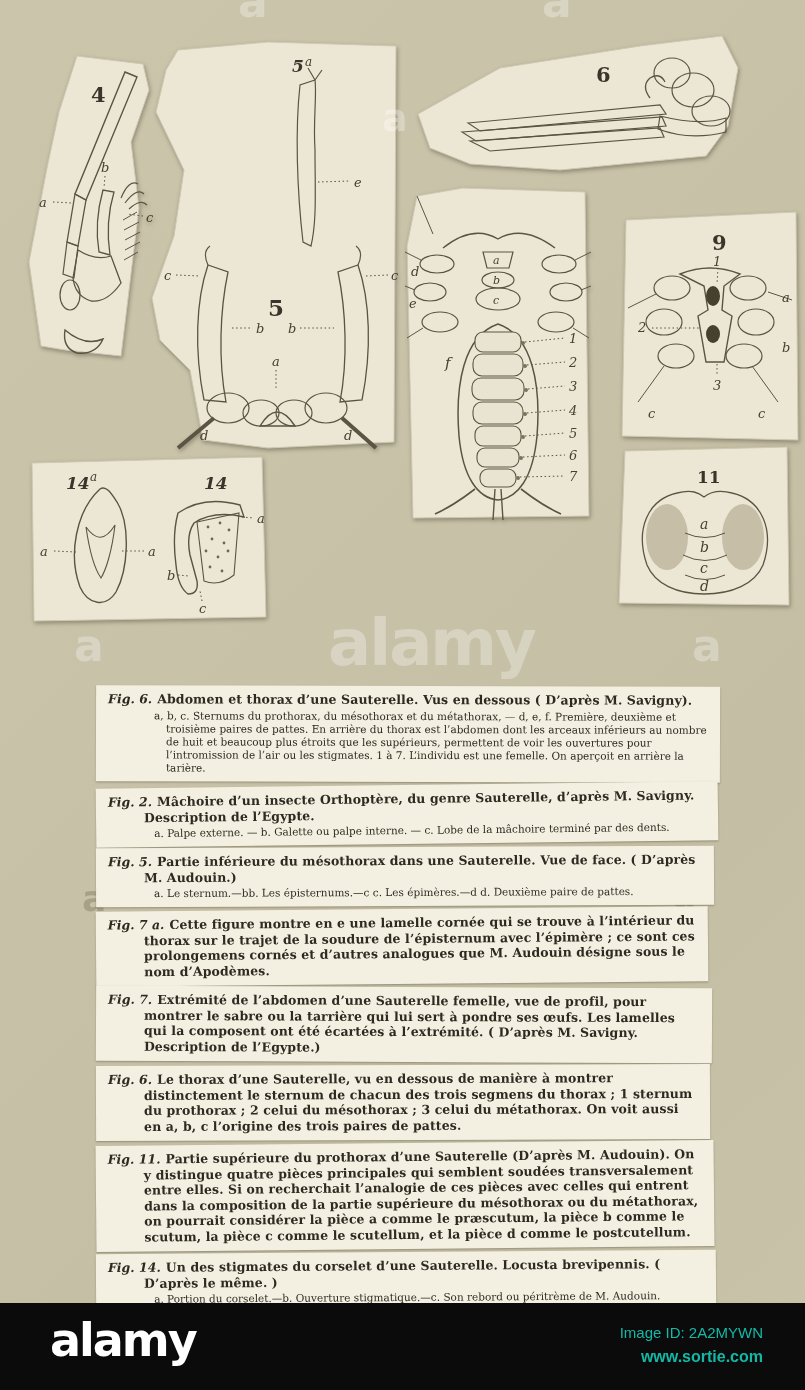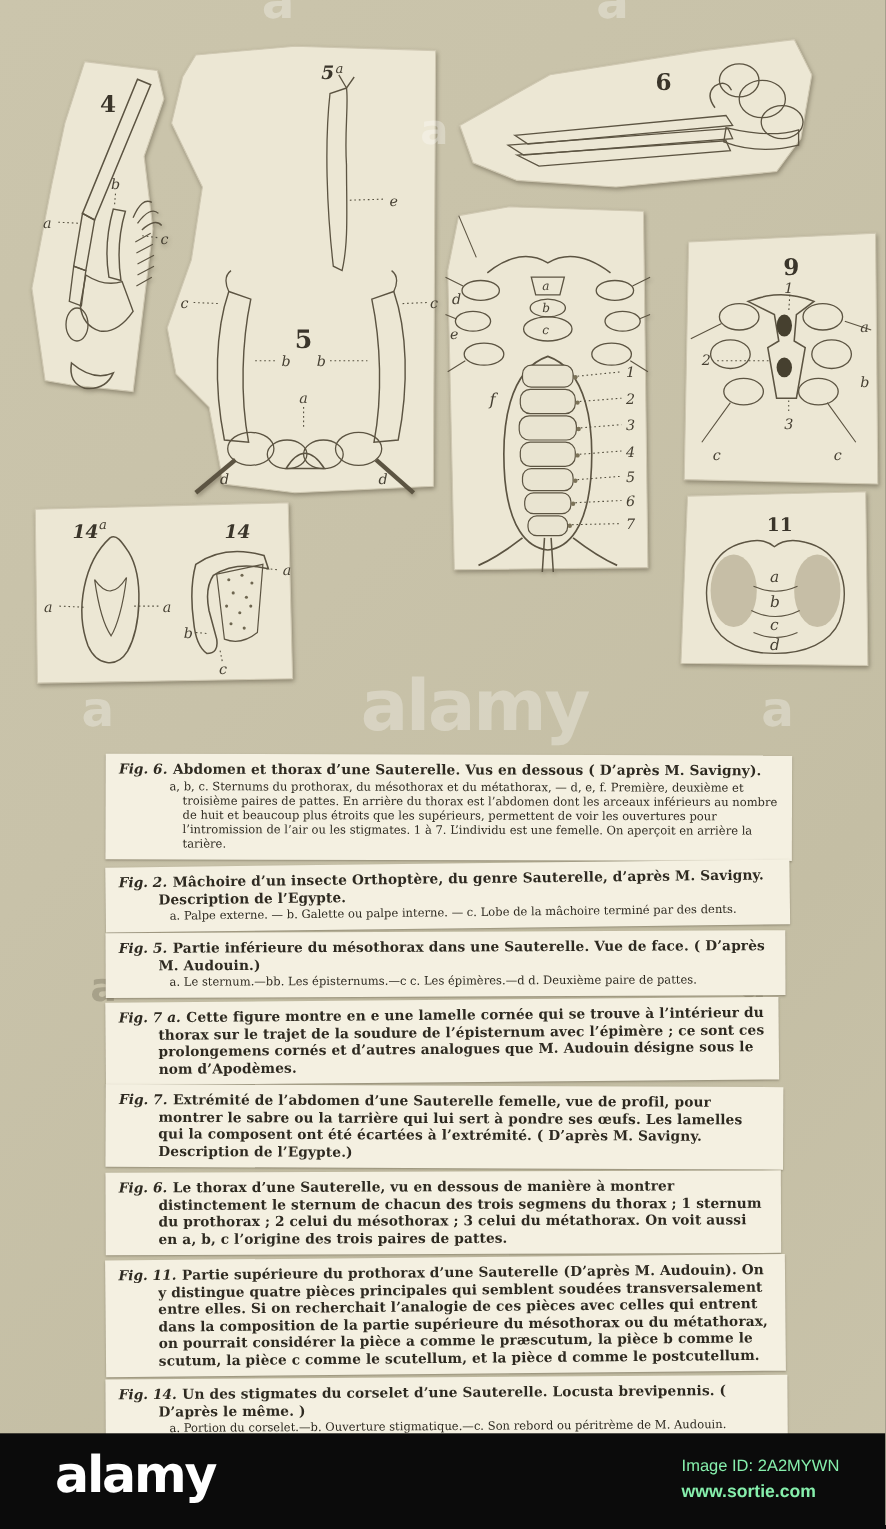--- a/index.html
+++ b/index.html
@@ -40,21 +40,21 @@
   .wm-a { font-size:44px; }
   .wm-dark { color:rgba(110,104,82,.35); }
   
   #footer { position:absolute; left:0; top:1303px; width:805px; height:87px; background:#0b0b0b; }
   #footer-logo {
     position:absolute; left:50px; top:14px; color:#fff;
     font-family:"DejaVu Sans",sans-serif; font-weight:bold; font-size:46px;
     letter-spacing:-2px; line-height:1;
   }
   #footer-right {
-    position:absolute; right:42px; top:18px; color:#86efac;
+    position:absolute; right:42px; top:18px; text-align:right; color:#14b8a6;
     font-family:"Liberation Sans",sans-serif;
   }
   #footer-id { font-size:15px; line-height:24px; }
   #footer-url { font-size:16px; font-weight:bold; line-height:24px; }
 </style>
 </head>
 <body>
 
 <div id="canvas">
 

